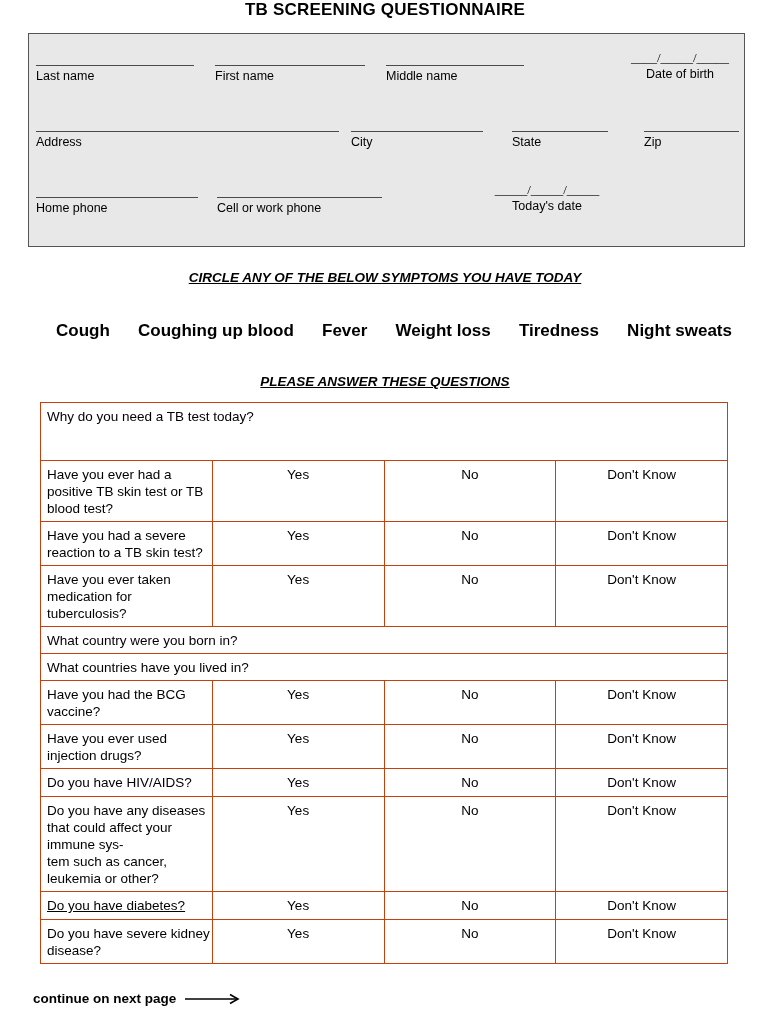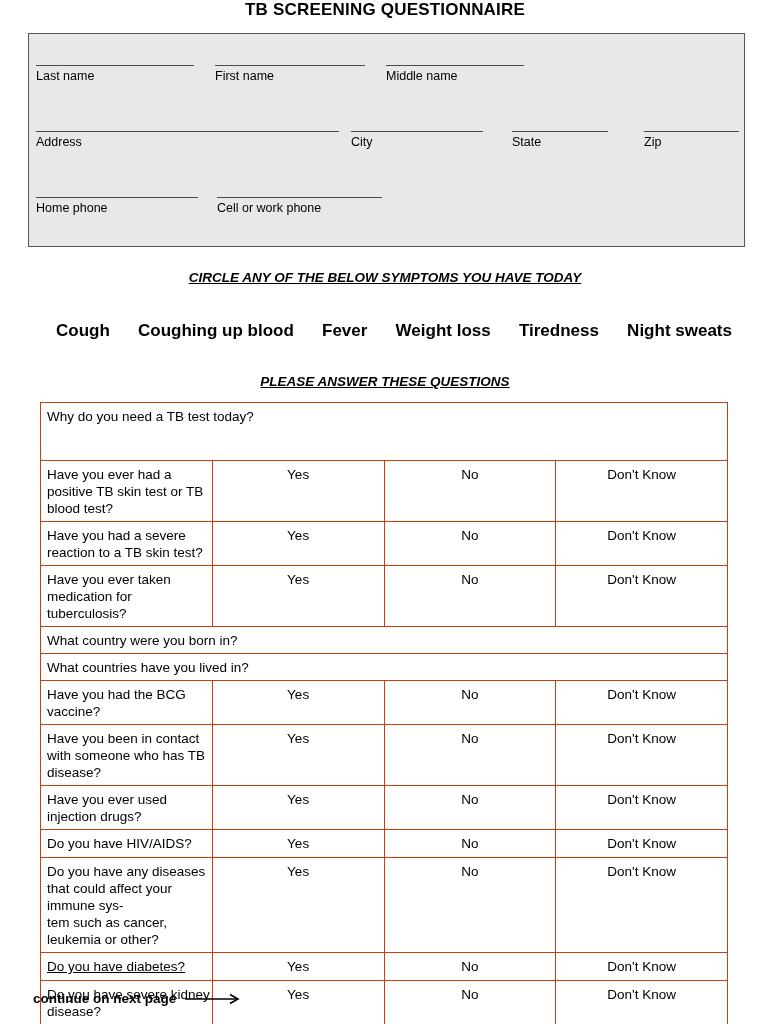--- a/index.html
+++ b/index.html
@@ -155,20 +155,24 @@
   <div class="field" style="left:186px; top:30px; width:150px;">
     <div class="rule"></div>
     <div class="caption">First name</div>
   </div>
 
   <div class="field" style="left:357px; top:30px; width:138px;">
     <div class="rule"></div>
     <div class="caption">Middle name</div>
   </div>
 
+  <div class="datefield" style="left:586px; top:18px; width:130px;">
+    <div class="dateline">____/_____/_____</div>
+    <div class="caption">Date of birth</div>
+  </div>
 
   <div class="field" style="left:7px; top:96px; width:303px;">
     <div class="rule"></div>
     <div class="caption">Address</div>
   </div>
 
   <div class="field" style="left:322px; top:96px; width:132px;">
     <div class="rule"></div>
     <div class="caption">City</div>
   </div>
@@ -186,20 +190,24 @@
   <div class="field" style="left:7px; top:162px; width:162px;">
     <div class="rule"></div>
     <div class="caption">Home phone</div>
   </div>
 
   <div class="field" style="left:188px; top:162px; width:165px;">
     <div class="rule"></div>
     <div class="caption">Cell or work phone</div>
   </div>
 
+  <div class="datefield" style="left:448px; top:150px; width:140px;">
+    <div class="dateline">_____/_____/_____</div>
+    <div class="caption">Today's date</div>
+  </div>
 
 </div>
 
 <div style="height:23px;"></div>
 <div class="section-heading">CIRCLE ANY OF THE BELOW SYMPTOMS YOU HAVE TODAY</div>
 
 <div style="height:36px;"></div>
 <div class="symptoms">
   <span class="symptom">Cough</span>
   <span class="symptom">Coughing up blood</span>
@@ -242,26 +250,20 @@
       <tr>
         <td class="qtext" colspan="4" style="height: 17px; width: auto;">What countries have you lived in?</td>
       </tr>
       <tr>
         <td class="qtext" style="height: 17px;">Have you had the BCG vaccine?</td>
         <td class="ans ans-yes">Yes</td>
         <td class="ans ans-no">No</td>
         <td class="ans ans-dk">Don't Know</td>
       </tr>
       <tr>
-        <td class="qtext" style="height: 18px;">Have you been in contact with someone who has TB disease?</td>
-        <td class="ans ans-yes">Yes</td>
-        <td class="ans ans-no">No</td>
-        <td class="ans ans-dk">Don't Know</td>
-      </tr>
-      <tr>
         <td class="qtext" style="height: 18px;">Have you ever used injection drugs?</td>
         <td class="ans ans-yes">Yes</td>
         <td class="ans ans-no">No</td>
         <td class="ans ans-dk">Don't Know</td>
       </tr>
       <tr>
         <td class="qtext" style="height: 18px;">Do you have HIV/AIDS?</td>
         <td class="ans ans-yes">Yes</td>
         <td class="ans ans-no">No</td>
         <td class="ans ans-dk">Don't Know</td>

